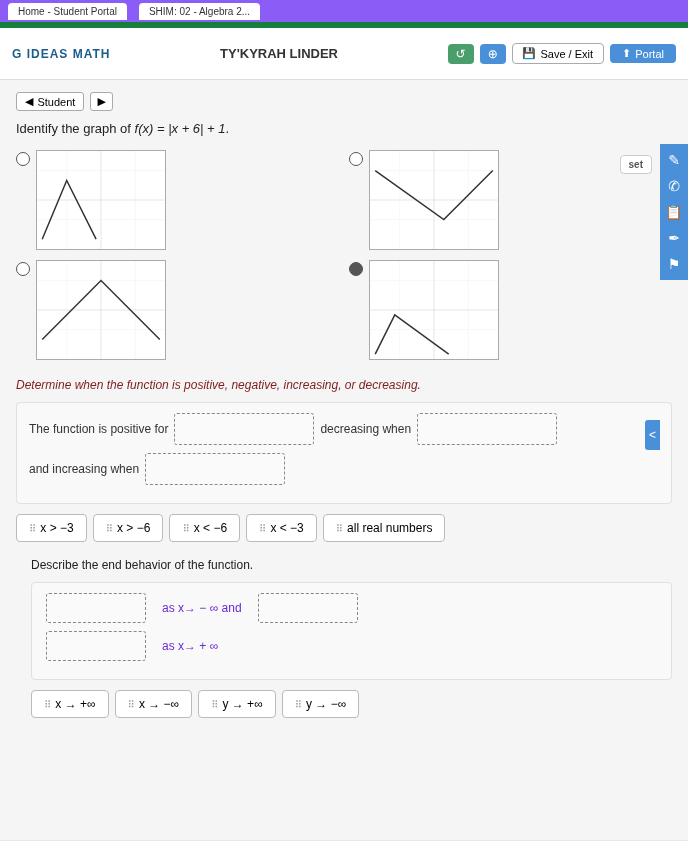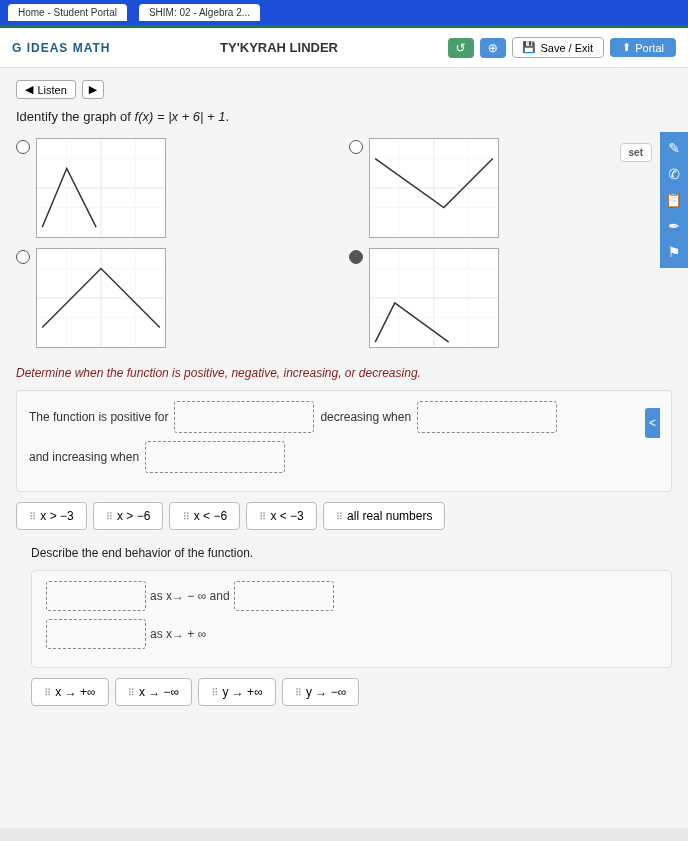--- a/index.html
+++ b/index.html
@@ -6,42 +6,42 @@
     body {
       font-family: Arial, sans-serif;
       background: #e8e8e8;
       width: 688px;
       min-height: 841px;
       overflow-x: hidden;
     }
 
     
     .browser-bar {
-      background: #1d4ed8;
+      background: #8b5cf6;
       height: 28px;
       display: flex;
       align-items: center;
       padding: 0 8px;
       gap: 12px;
       font-size: 11px;
       color: #333;
-      border-bottom: 3px solid #15803d;
+      border-bottom: 6px solid #15803d;
     }
     .browser-tab {
       background: white;
       border-radius: 4px 4px 0 0;
       padding: 3px 10px;
       font-size: 10px;
       color: #333;
     }
 
     
     .app-header {
       background: #fff;
-      height: 40px;
+      height: 52px;
       display: flex;
       align-items: center;
       justify-content: space-between;
       padding: 16px 12px;
       border-bottom: 1px solid #ddd;
     }
     .app-logo {
       font-size: 12px;
       font-weight: bold;
       color: #1a5c8a;
@@ -253,24 +253,24 @@
     }
     .end-behavior-heading {
       font-size: 12px;
       color: #222;
       margin-bottom: 10px;
     }
     .end-fill-row {
       display: flex;
       align-items: center;
       flex-wrap: wrap;
-      gap: 4px;
+      gap: 16px;
       margin-bottom: 8px;
       font-size: 12px;
-      color: #404040;
+      color: #6d28d9;
     }
     .end-fill-box {
       border: 1.5px dashed #888;
       border-radius: 3px;
       min-width: 100px;
       height: 30px;
       background: #fafafa;
       display: inline-block;
     }
 
@@ -345,21 +345,21 @@
     <div class="right-sidebar-icon">✎</div>
     <div class="right-sidebar-icon">✆</div>
     <div class="right-sidebar-icon">📋</div>
     <div class="right-sidebar-icon">✒</div>
     <div class="right-sidebar-icon">⚑</div>
   </div>
 
   <div class="listen-bar">
     <button class="listen-btn">
       <span>◀</span>
-      <span>Listen</span>
+      <span>Student</span>
     </button>
     <button class="play-btn">
       <span>▶</span>
     </button>
   </div>
 
   <div class="question-text">
     <span>Identify the graph of</span>
     <span class="math"> <i>f</i>(<i>x</i>) = |<i>x</i> + 6| + 1</span>.
   </div>

